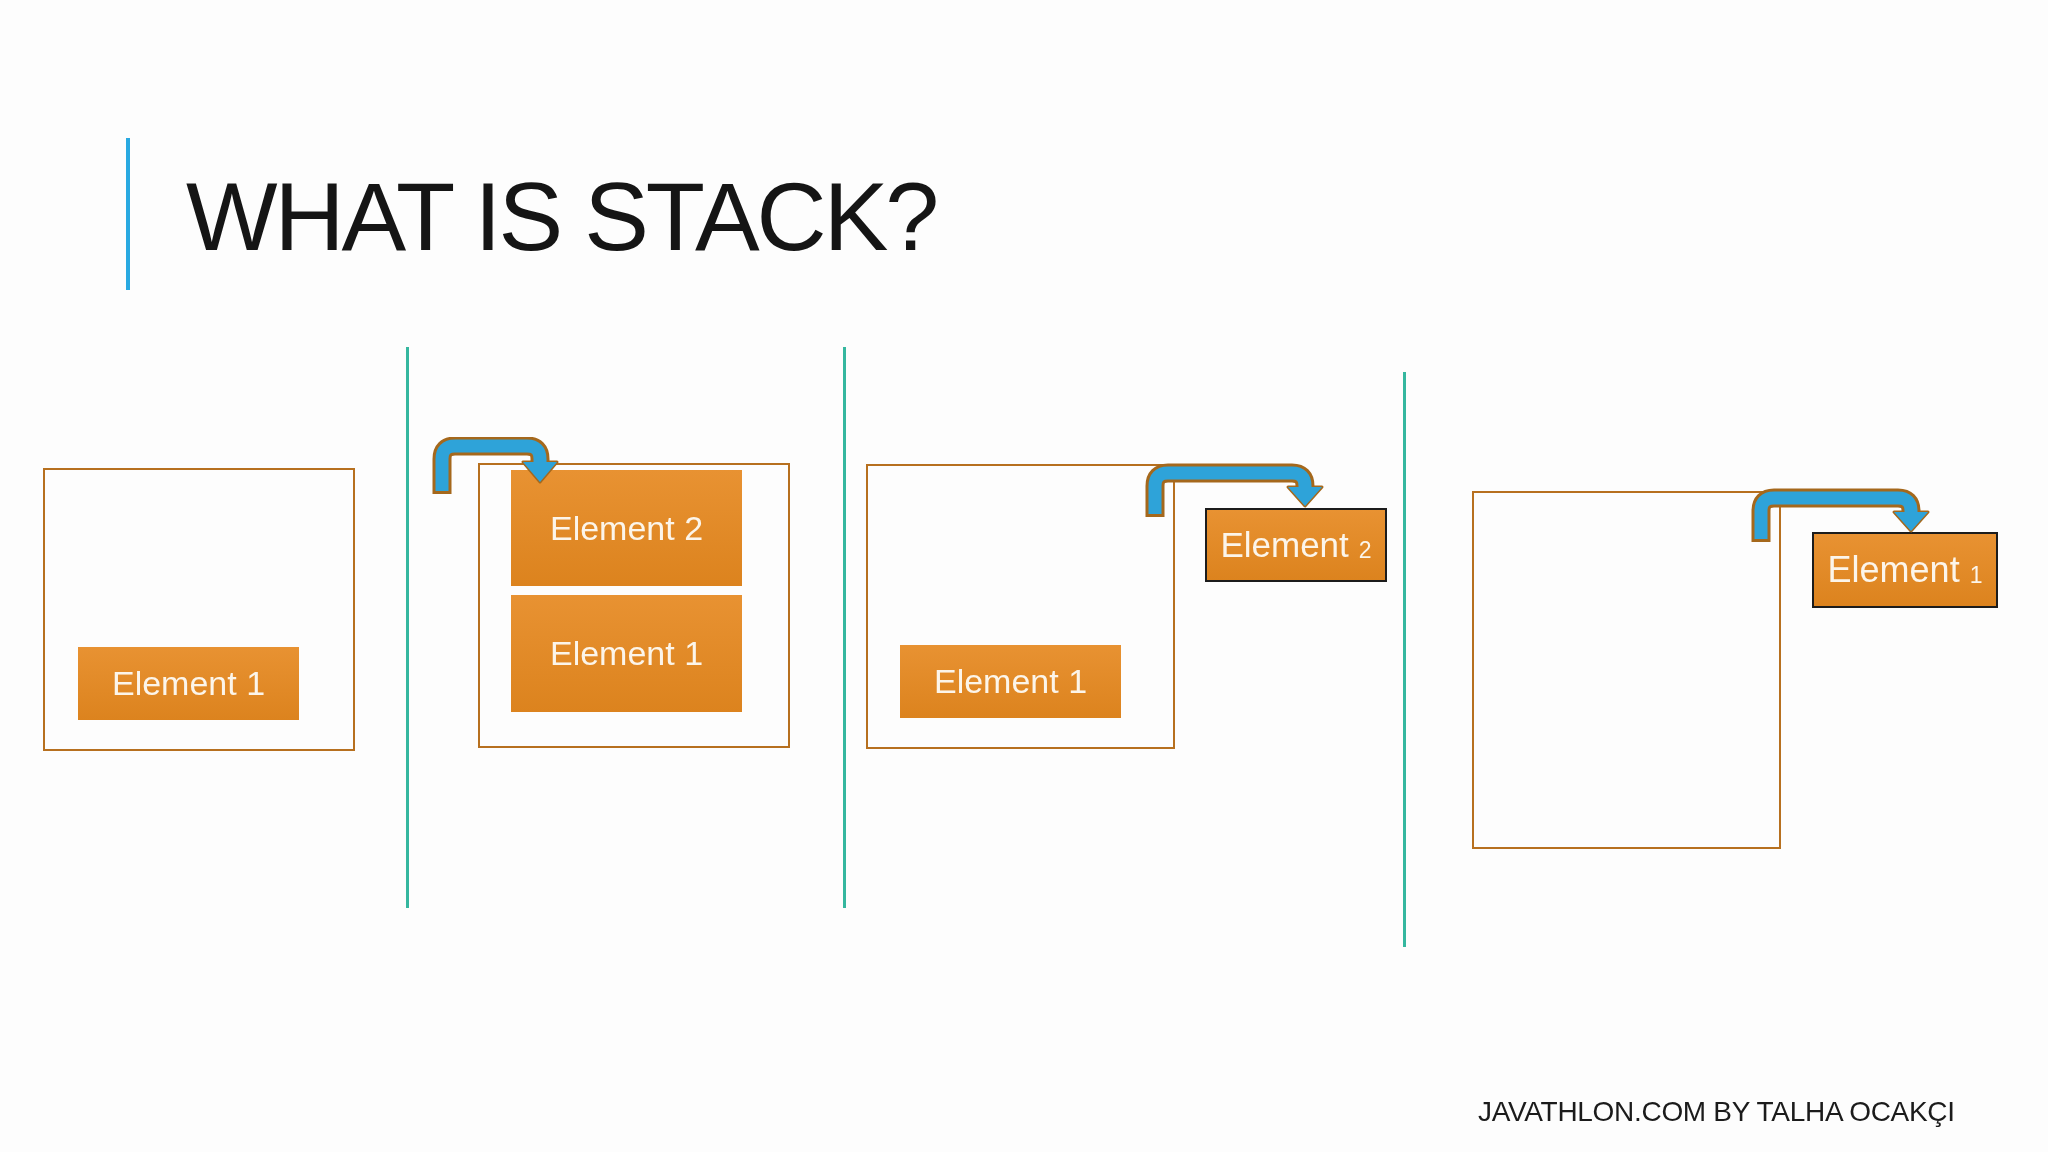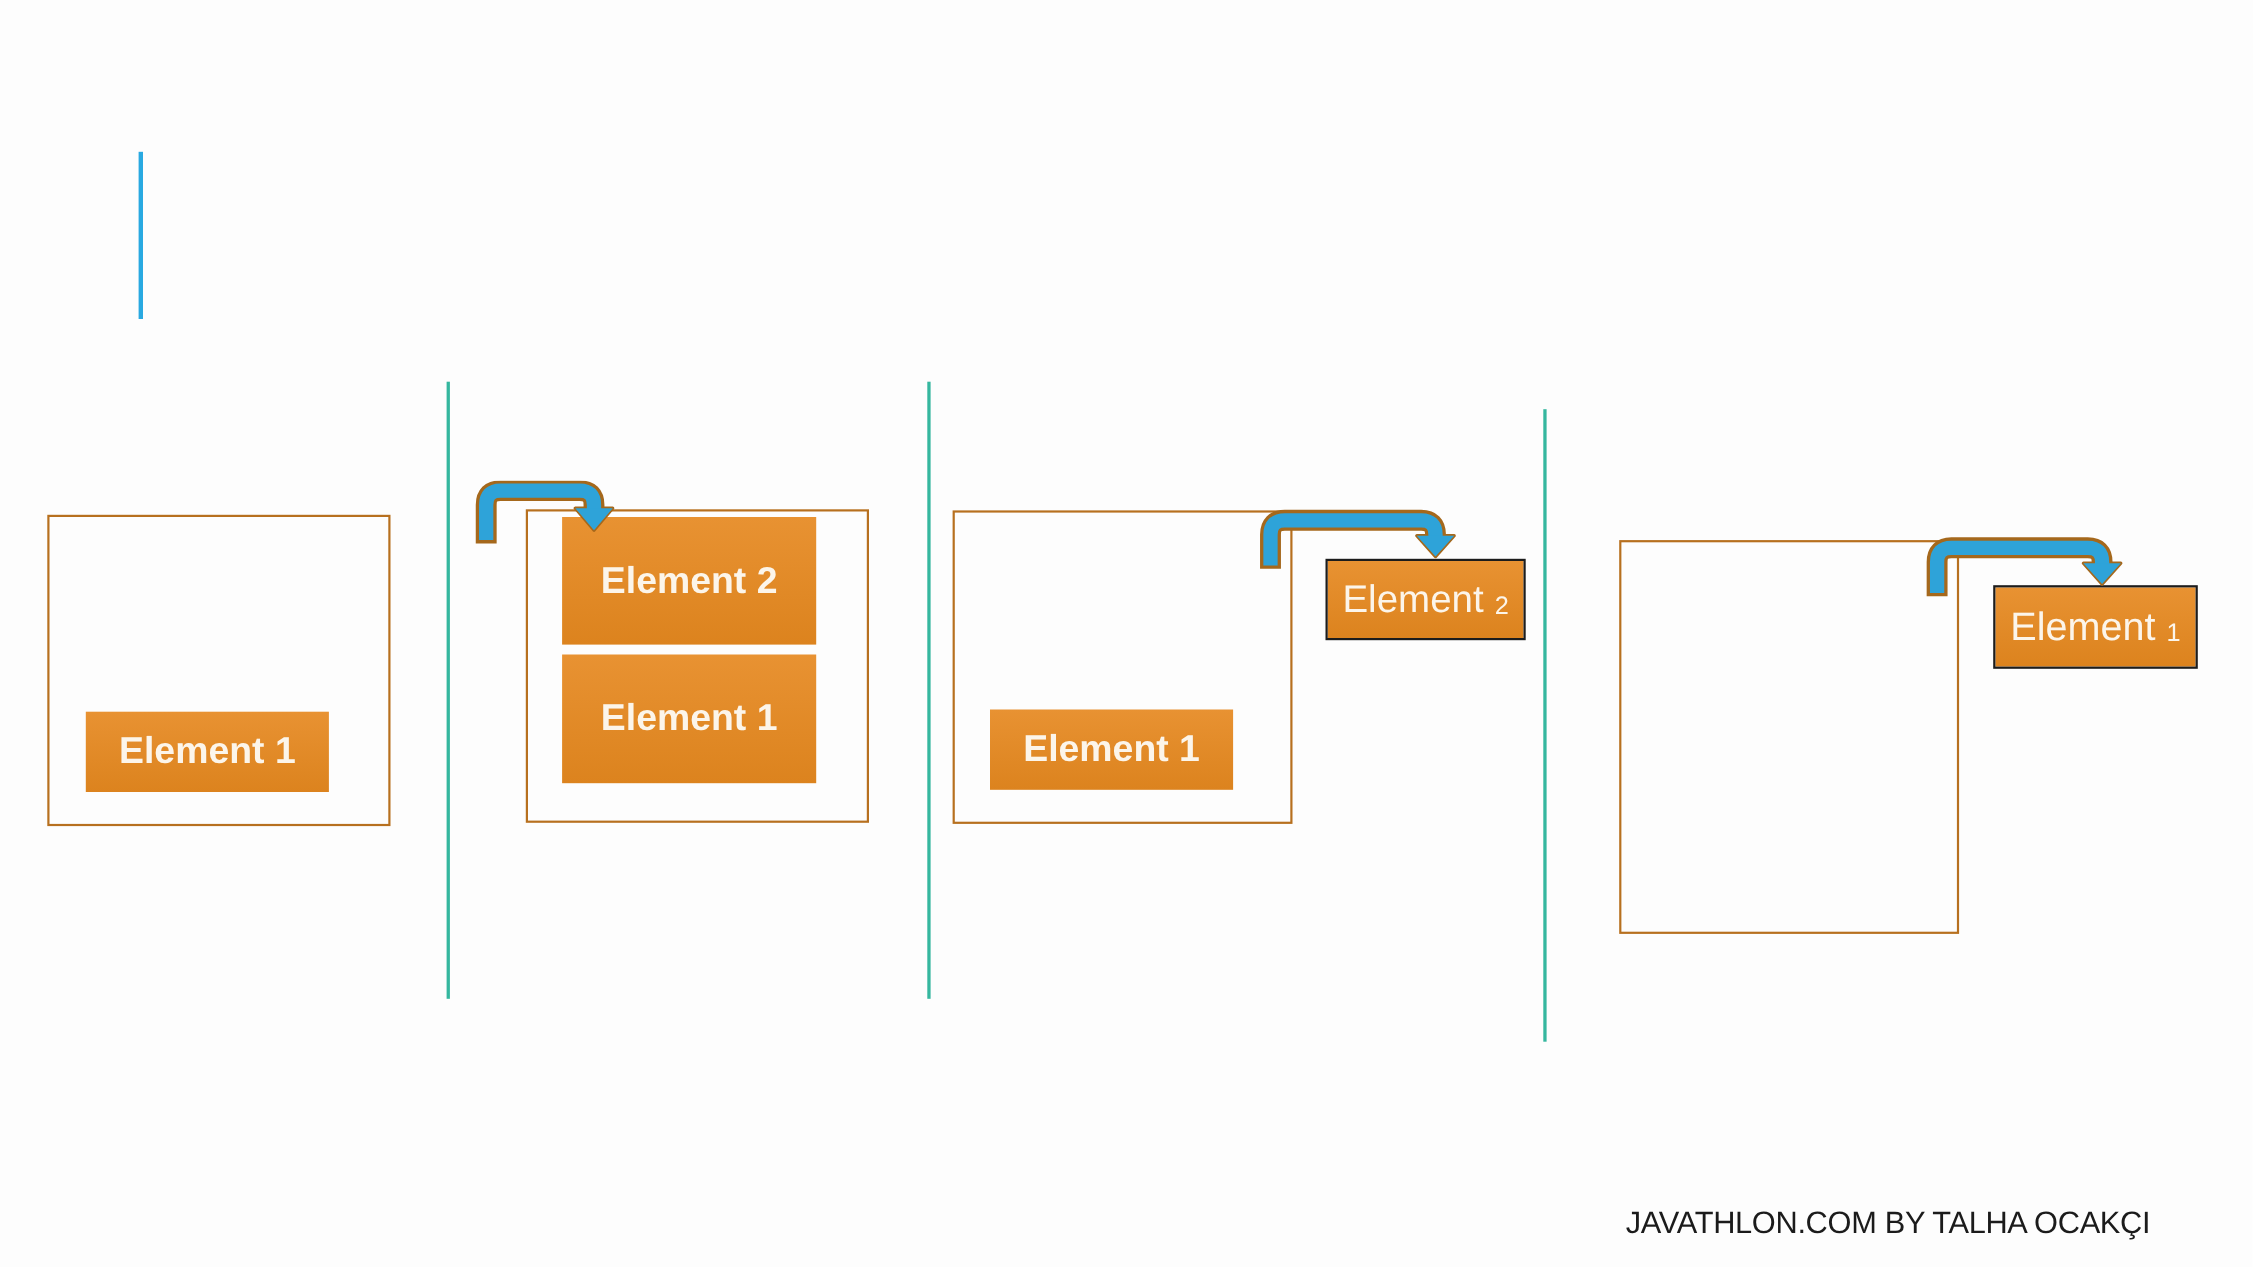--- a/index.html
+++ b/index.html
@@ -31,21 +31,21 @@
     box-sizing:border-box;
   }
   .box1{left:43px;top:468px;width:312px;height:283px;}
   .box2{left:478px;top:463px;width:312px;height:285px;}
   .box3{left:866px;top:464px;width:309px;height:285px;}
   .box4{left:1472px;top:491px;width:309px;height:358px;}
   
   .el{
     position:absolute;display:flex;align-items:center;justify-content:center;
     background:linear-gradient(180deg,#E89232,#DC831E);
-    color:#FCF5EA;font-size:34px;box-sizing:border-box;white-space:nowrap;font-weight:bold;
+    color:#FCF5EA;font-size:34px;box-sizing:border-box;white-space:nowrap;
   }
   .p1el1{left:78px;top:647px;width:221px;height:73px;}
   .p2el2{left:511px;top:470px;width:231px;height:116px;}
   .p2el1{left:511px;top:595px;width:231px;height:117px;}
   .p3el1{left:900px;top:645px;width:221px;height:73px;}
   
   .popped{
     position:absolute;display:flex;align-items:center;justify-content:center;
     background:linear-gradient(180deg,#E89232,#DC831E);
     border:2px solid #1C1C1C;color:#FCF5EA;box-sizing:border-box;white-space:nowrap;
@@ -63,20 +63,21 @@
     position:absolute;left:1478px;top:1096px;
     font-size:28px;letter-spacing:-0.3px;color:#1B1B1B;white-space:nowrap;
   }
 </style>
 </head>
 <body>
 
 <div class="slide">
 
   <div class="accent-bar"></div>
+  <h1 class="title">WHAT IS STACK?</h1>
 
   <div class="sep sep1"></div>
   <div class="sep sep2"></div>
   <div class="sep sep3"></div>
 
   <div class="stack-box box1"></div>
   <div class="el p1el1">
     <span>Element 1</span>
   </div>
 

